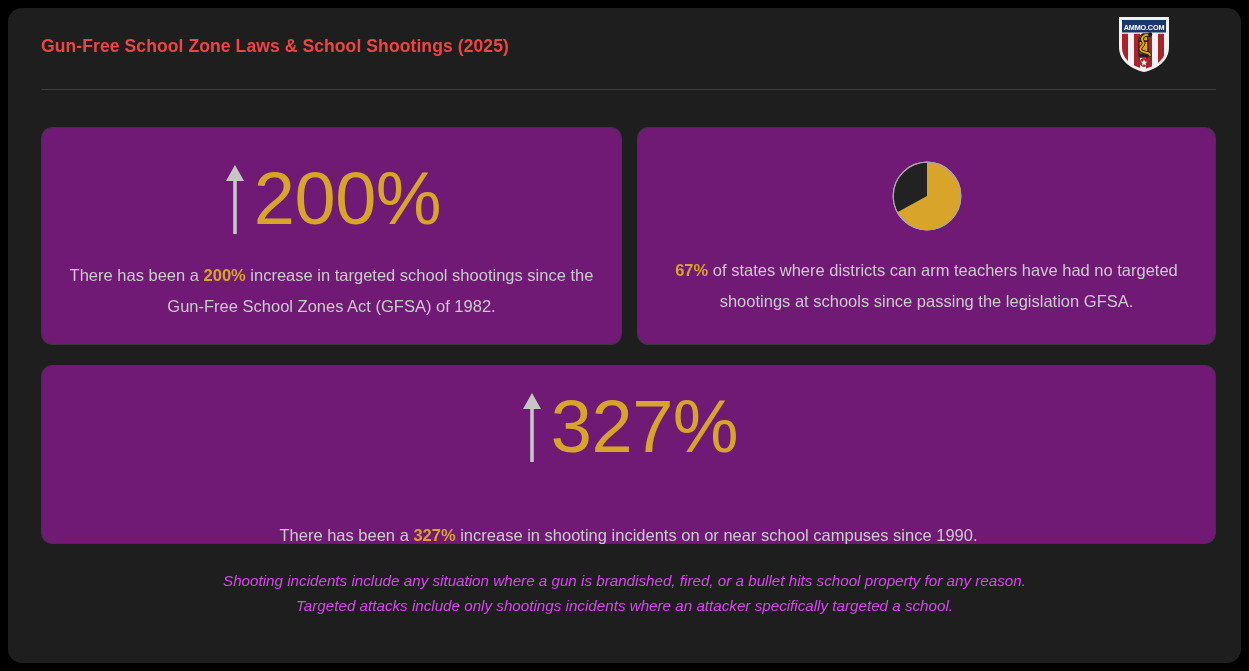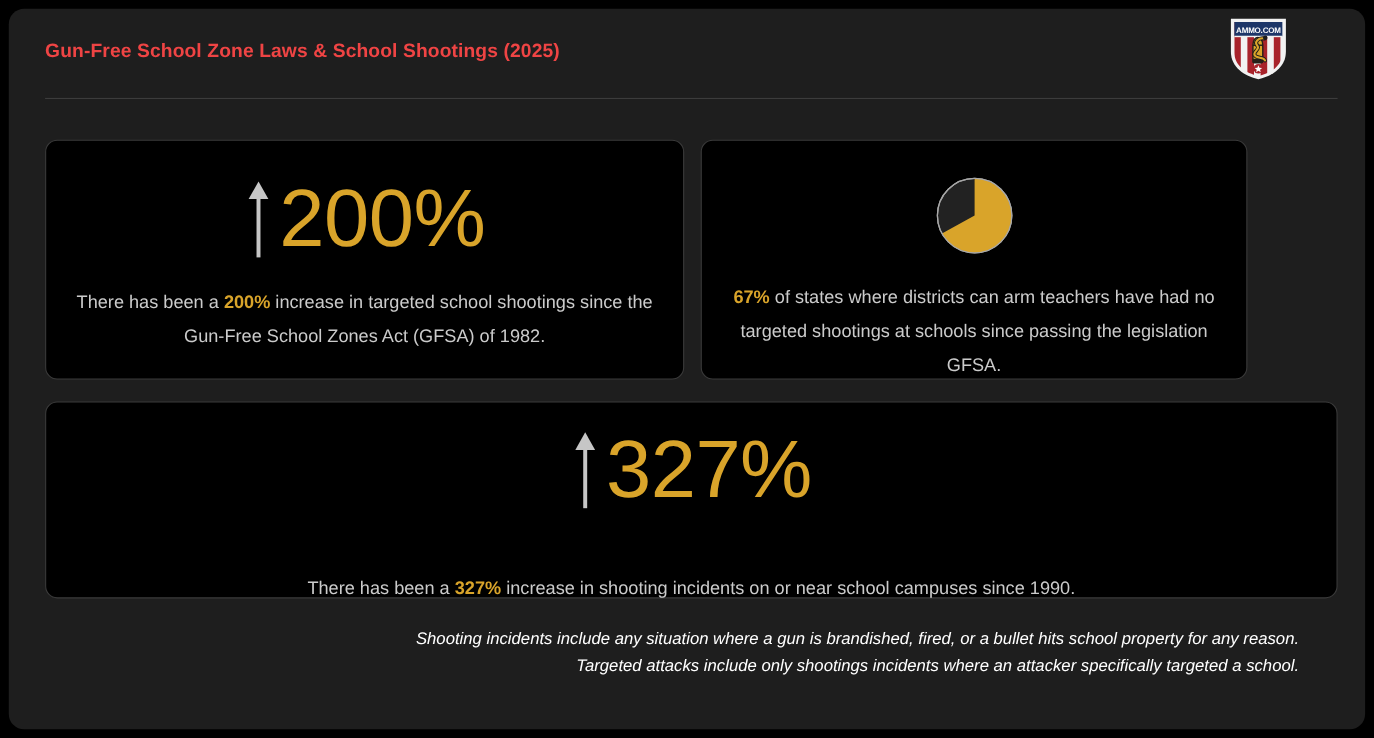--- a/index.html
+++ b/index.html
@@ -57,28 +57,28 @@
     left: 33px;
     top: 81px;
     width: 1175px;
     height: 1px;
     background: #3c3c3c;
   }
 
   
   .card {
     position: absolute;
-    background: #000000;
+    background: #701a75;
     border: 1px solid #3a3a3a;
     border-radius: 11px;
     box-sizing: border-box;
     text-decoration: underline;
   }
   .card-1 { left: 33px;  top: 119px; width: 581px; height: 218px; }
-  .card-2 { left: 629px; top: 119px; width: 497px; height: 218px; padding-left: 44px; }
+  .card-2 { left: 629px; top: 119px; width: 579px; height: 218px; padding-left: 44px; }
   .card-3 { left: 33px;  top: 357px; width: 1175px; height: 179px; }
 
   .stat-row {
     display: flex;
     align-items: center;
     justify-content: center;
     gap: 6px;
   }
   .card-1 .stat-row { position: absolute; left: 0; top: 28px; width: 100%; height: 86px; }
   .card-3 .stat-row { position: absolute; left: 0; top: 18px; width: 100%; height: 86px; }
@@ -128,23 +128,23 @@
     justify-content: center;
   }
   .pie-chart { display: block; width: 72px; height: 72px; }
 
   
   .footnote {
     position: absolute;
     left: 60px;
     right: 60px;
     top: 560px;
-    text-align: right;
+    text-align: center;
     font-style: italic;
-    color: #ffffff;
+    color: #d946ef;
     font-size: 15.2px;
     line-height: 25px;
   }
   .footnote-line { display: block; }
 </style>
 </head>
 <body>
 
 <div class="infographic">
 

